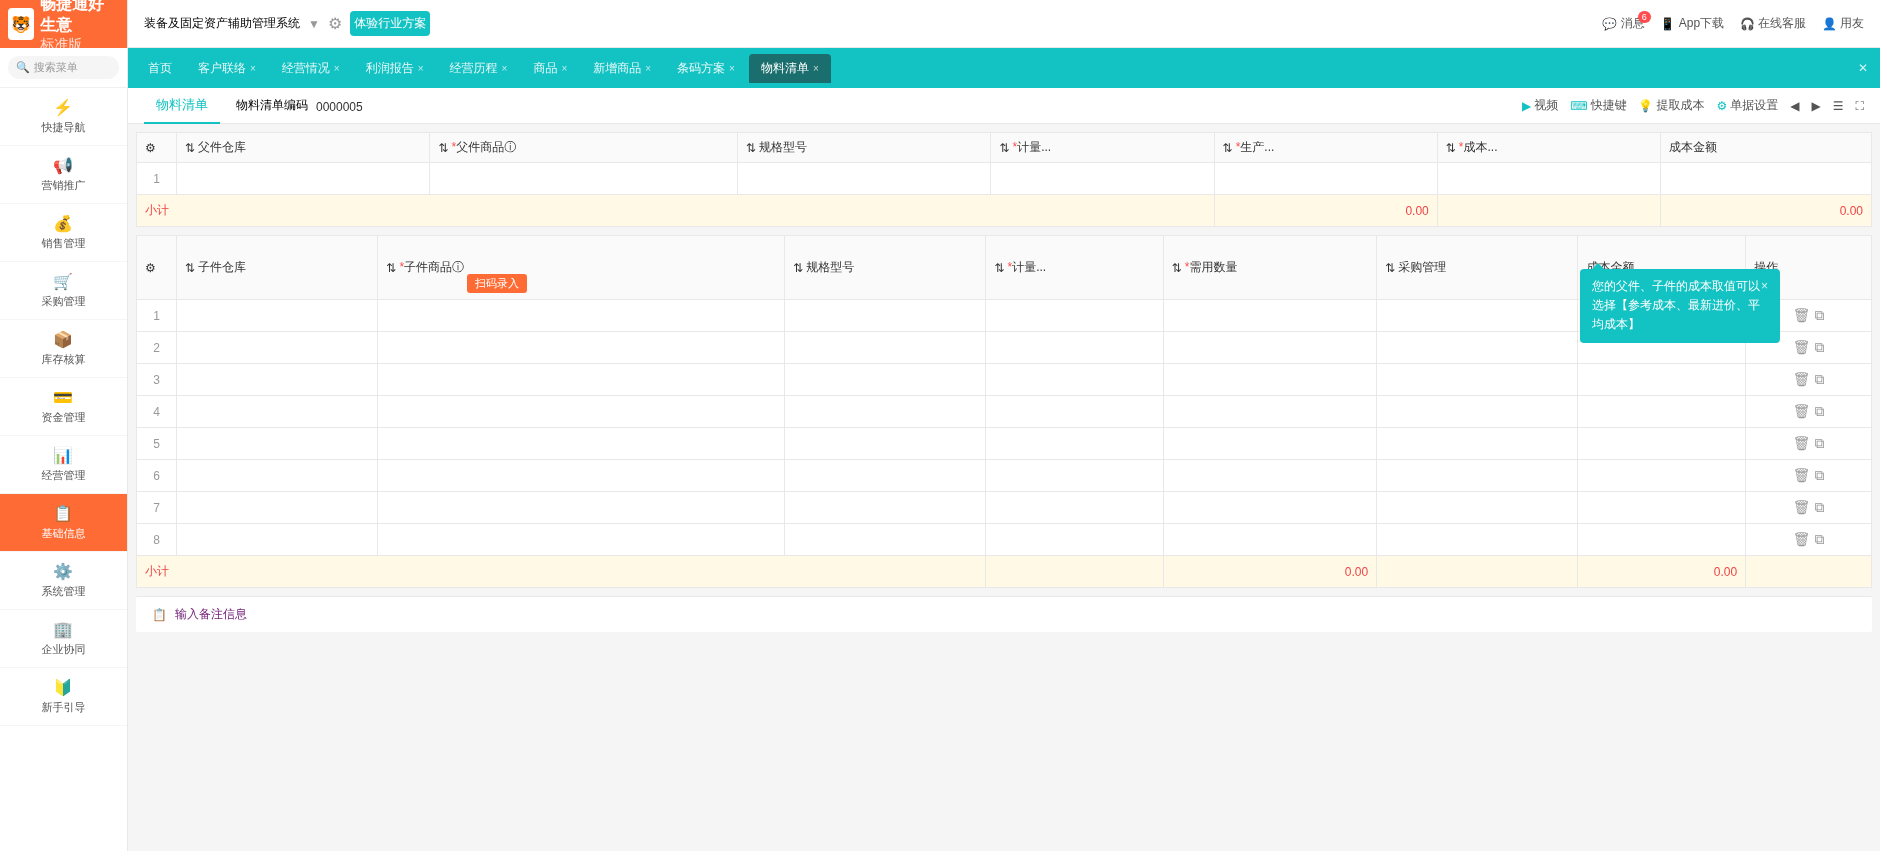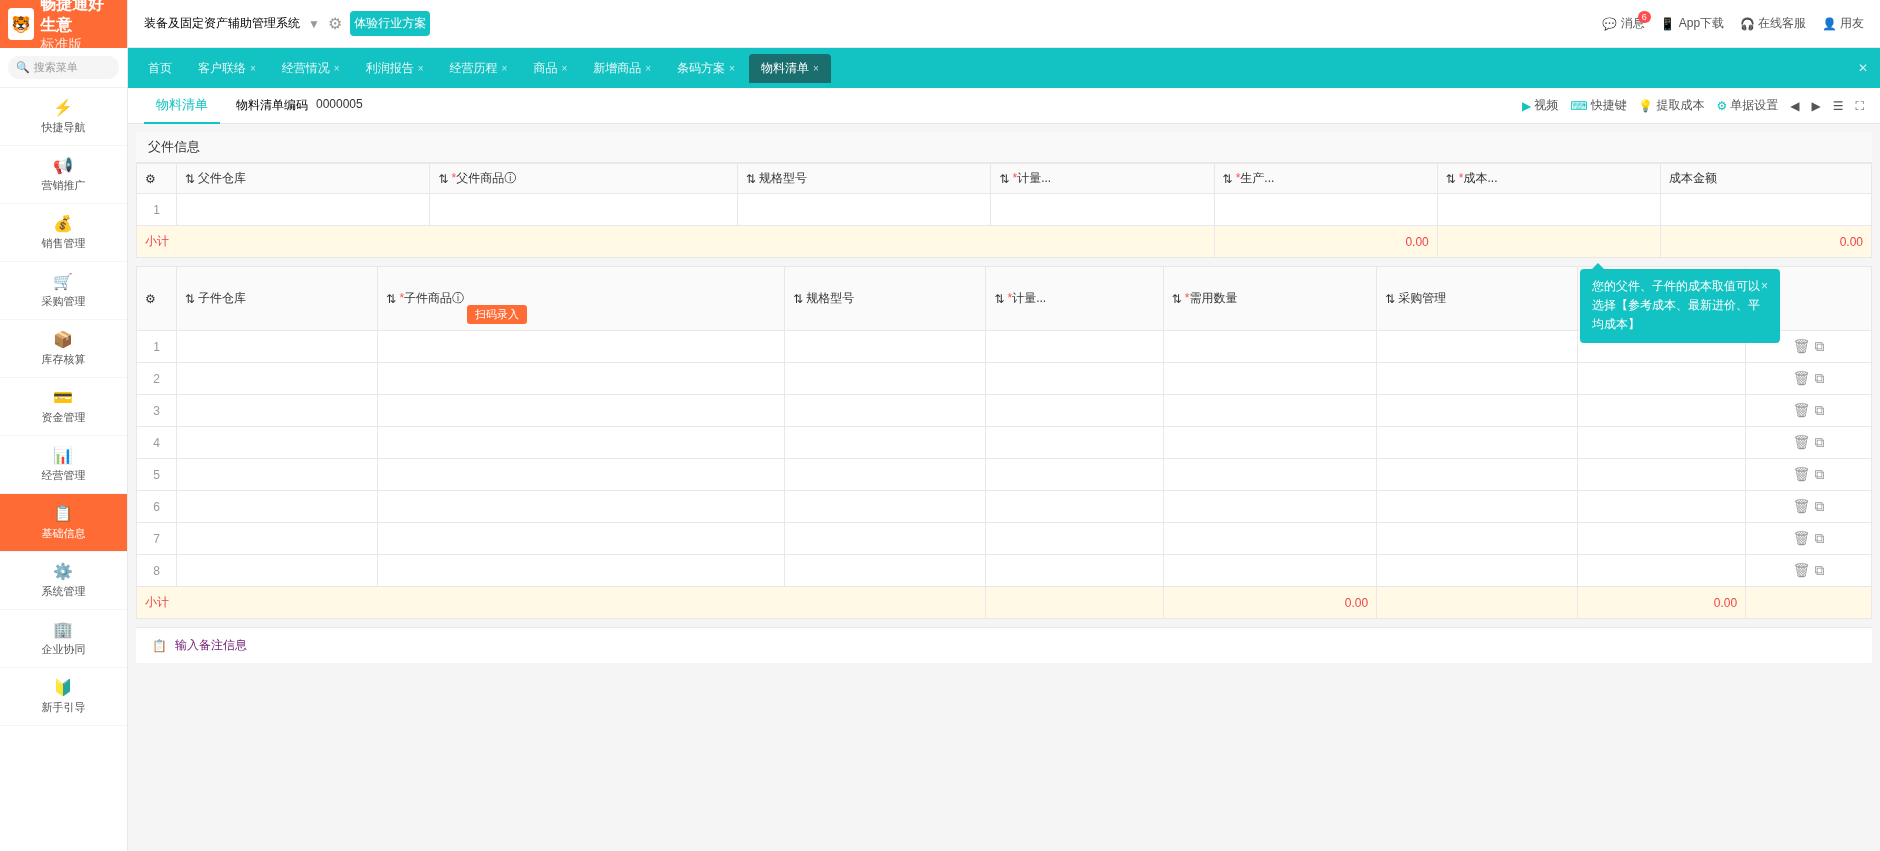--- a/index.html
+++ b/index.html
@@ -251,21 +251,21 @@
     .nav-close-all {
       margin-left: auto;
       color: rgba(255,255,255,0.8);
       cursor: pointer;
       padding: 4px;
     }
 
     .th-settings { width: 36px; text-align: center; }
     .align-right { text-align: right; }
 
-    .page-header-code-area { display: flex; align-items: flex-start; gap: 8px; }
+    .page-header-code-area { display: flex; align-items: flex-end; gap: 8px; }
   </style>
 </head>
 <body>
 
 <div class="sidebar">
   <div class="sidebar-logo">
     <div class="logo-icon">🐯</div>
     <div>
       <div class="logo-text">畅捷通好生意</div>
       <div class="logo-sub">标准版</div>
@@ -427,21 +427,20 @@
   </div>
 
   <div class="content" style="position:relative;">
 
     <div class="tooltip-box">
       <span class="tooltip-close">×</span>
       <span>您的父件、子件的成本取值可以选择【参考成本、最新进价、平均成本】</span>
     </div>
 
     <div class="section">
-      <div class="section-title">父件信息</div>
       <table class="data-table">
         <thead>
           <tr>
             <th class="th-settings">⚙</th>
             <th>
               <div class="col-header">
                   <span>⇅</span>
                   <span>父件仓库</span>
                 </div>
             </th>

